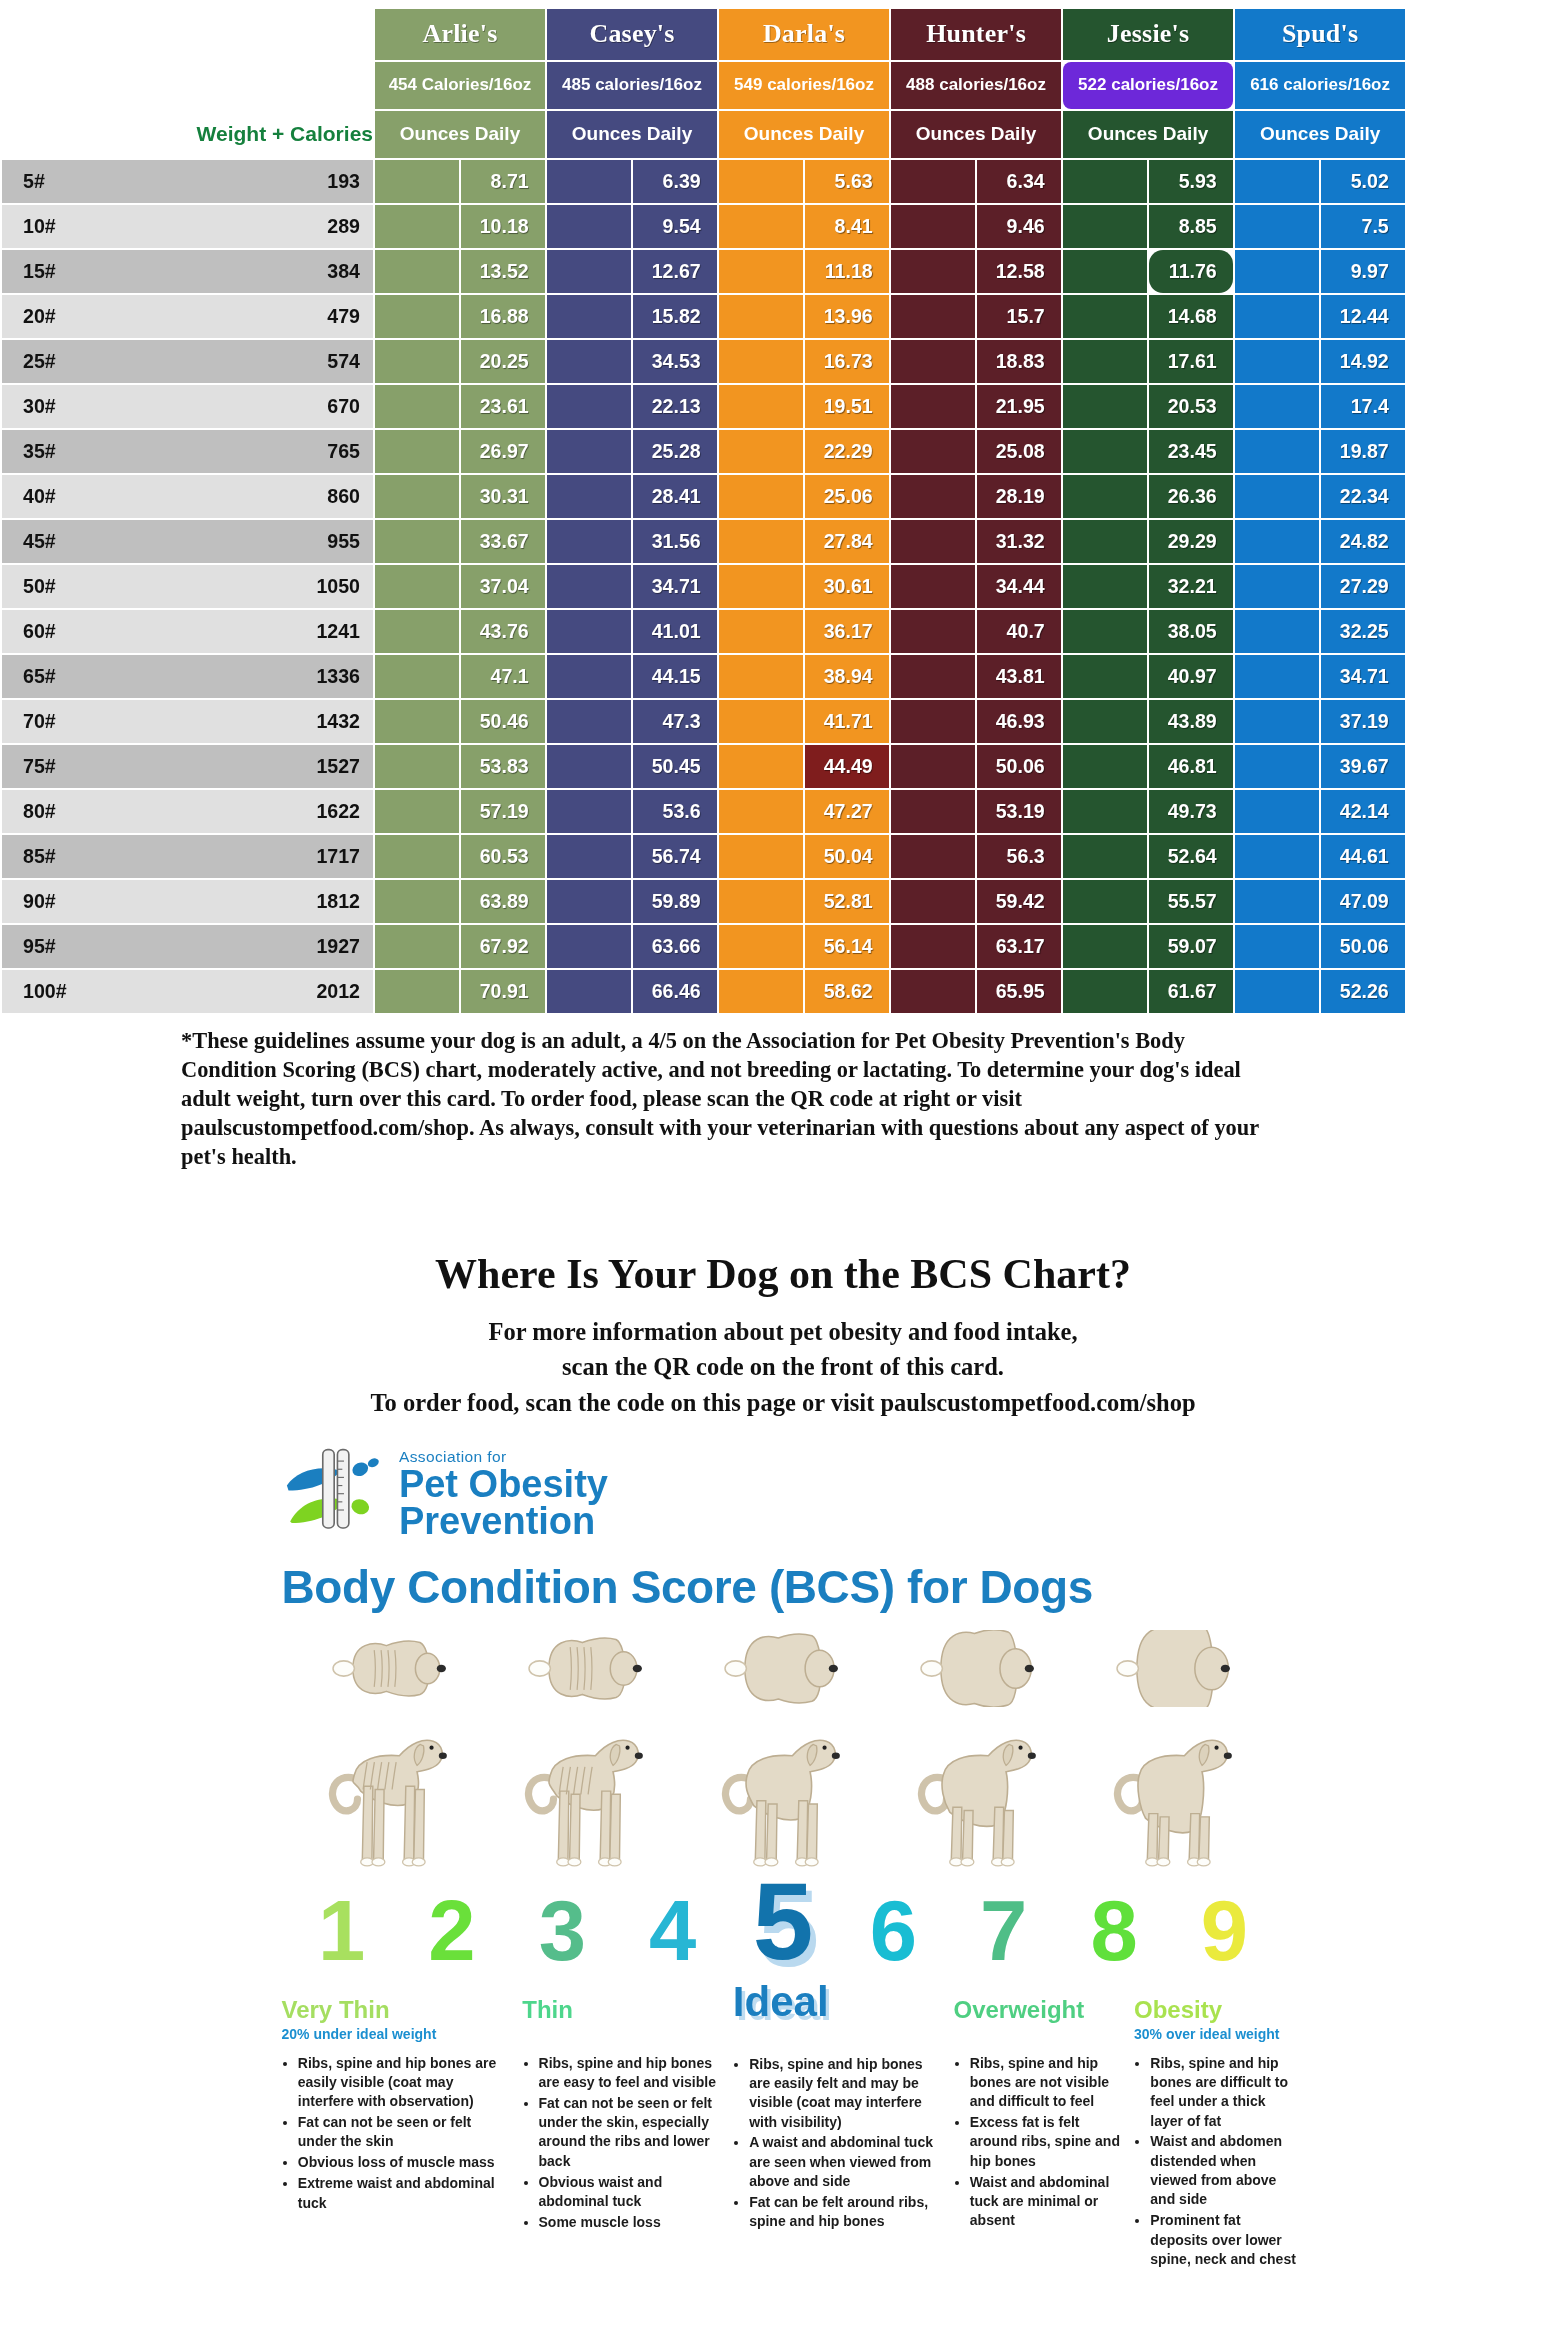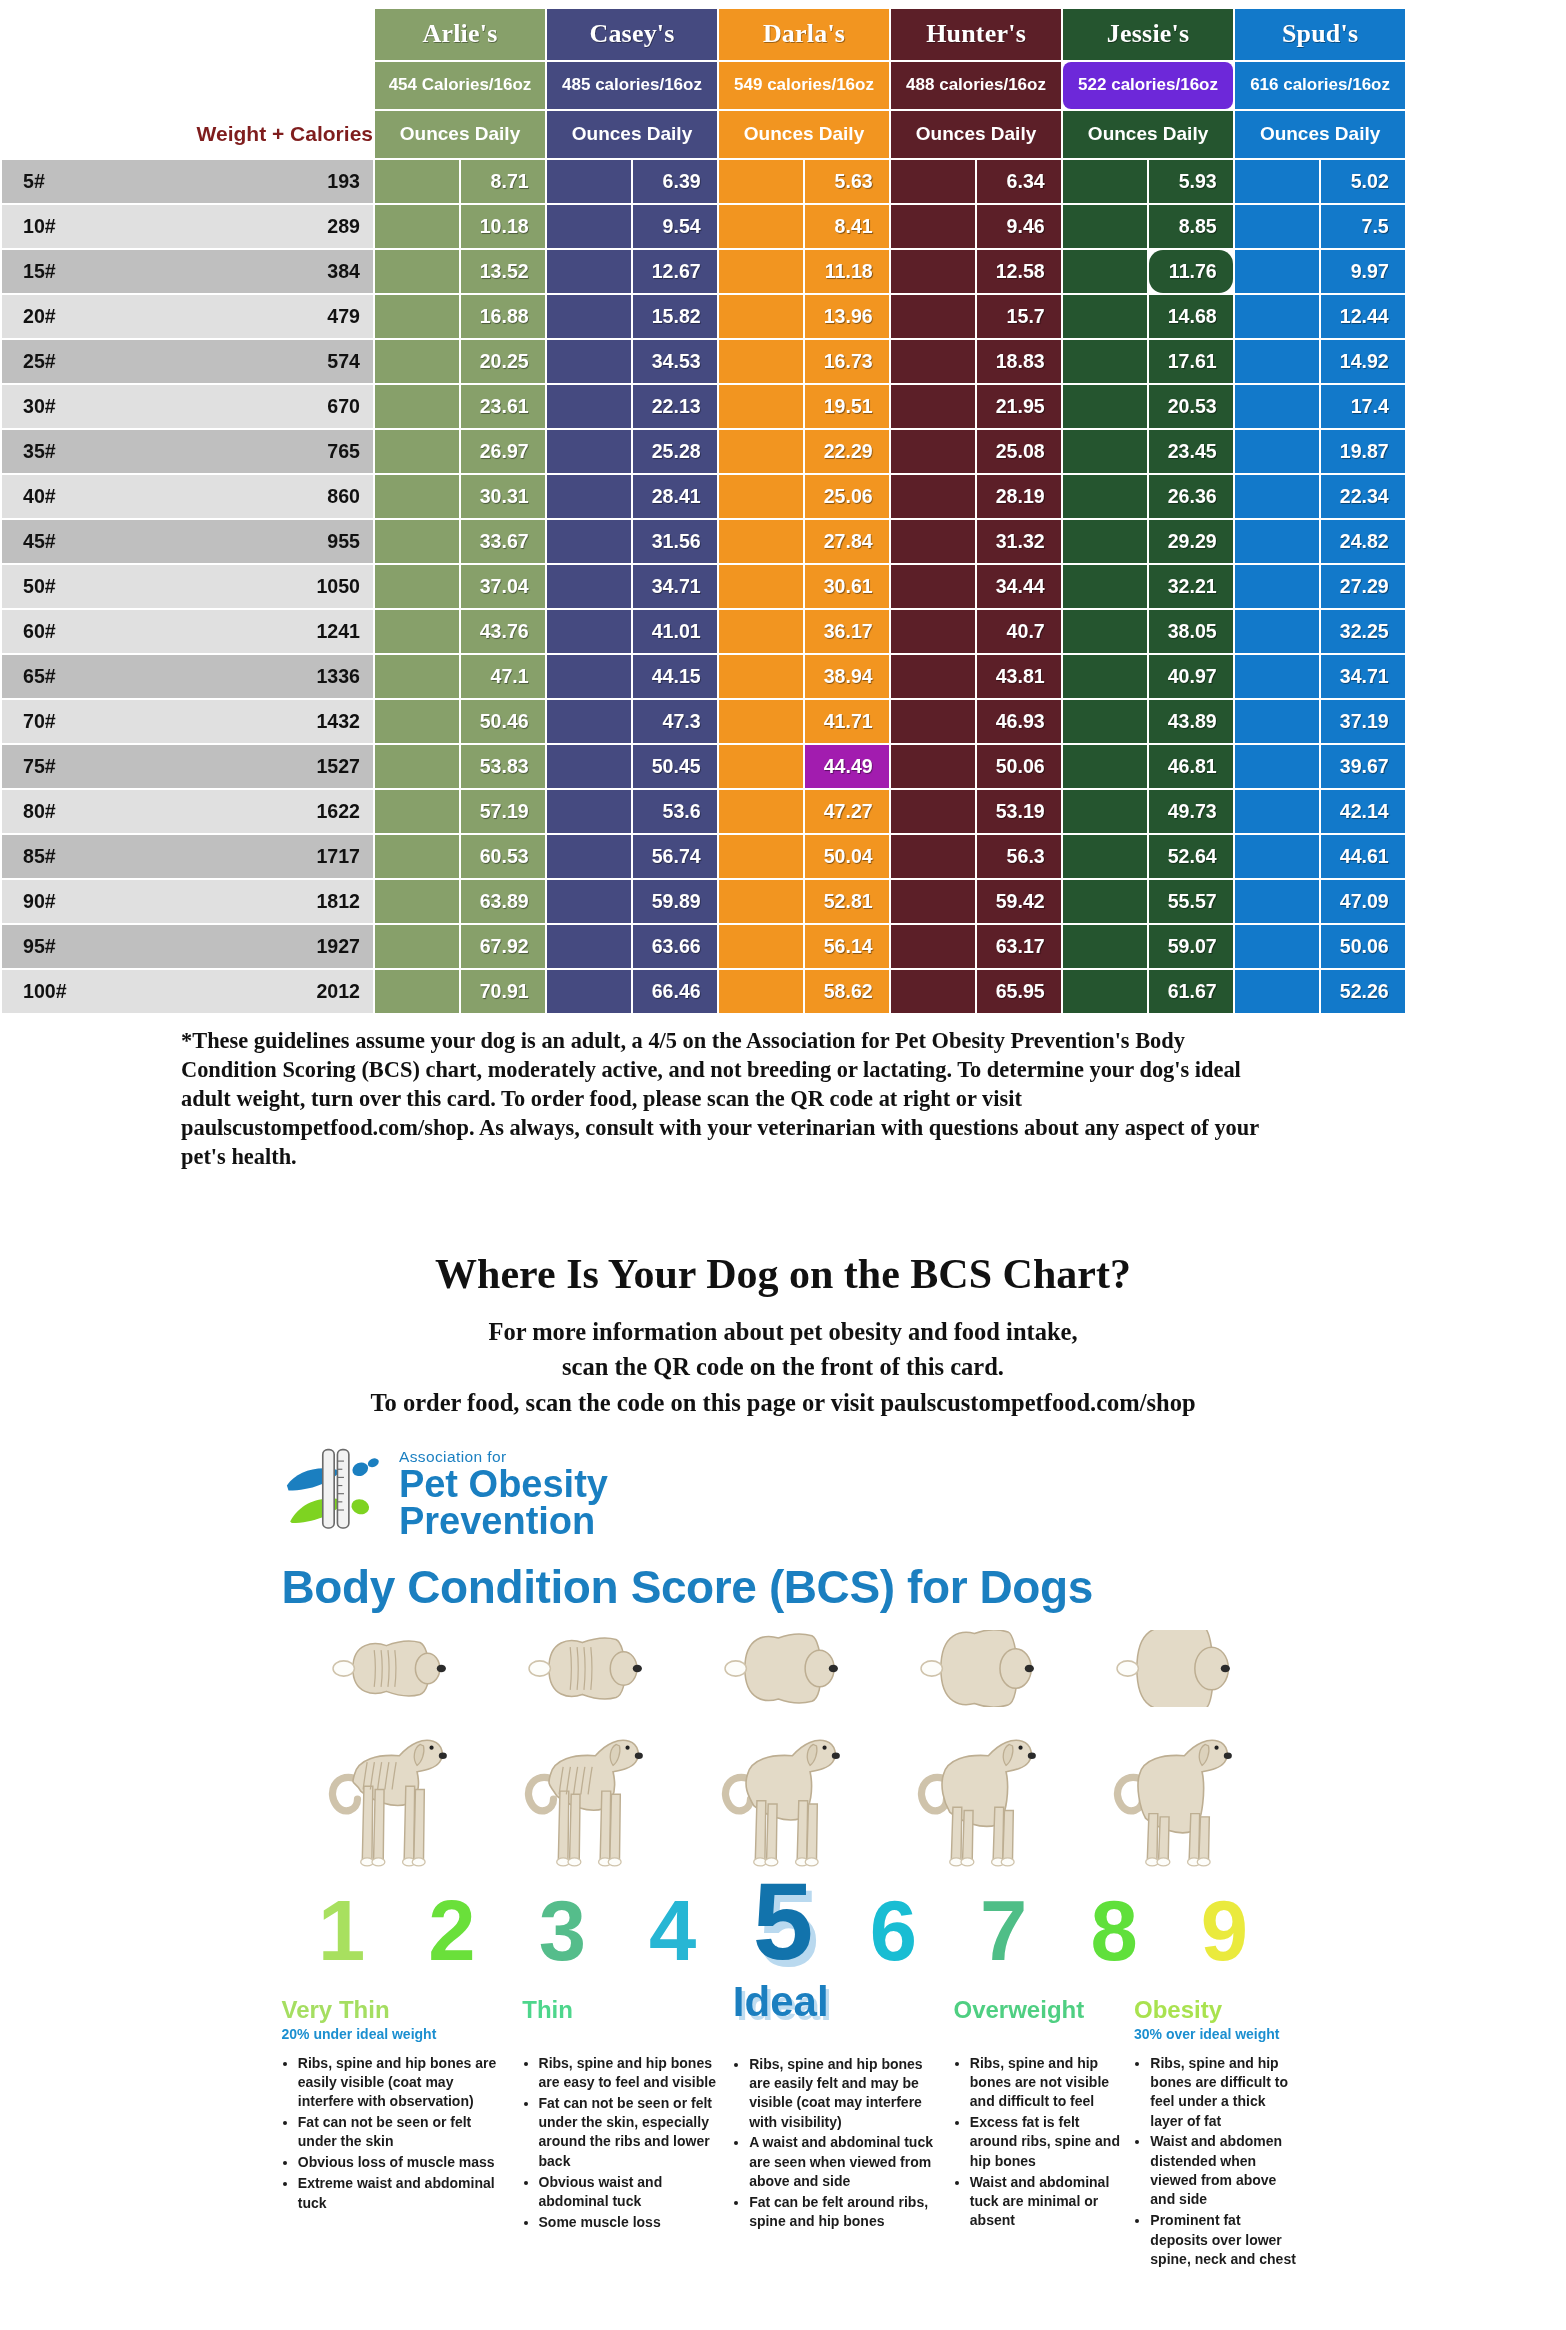--- a/index.html
+++ b/index.html
@@ -51,21 +51,21 @@
     height:47px;
     vertical-align:middle;
   }
   .corner-blank { background:#ffffff; }
   .wc-label {
     text-align:right;
     padding-right:13px;
     font-family:"Liberation Sans", sans-serif;
     font-weight:bold;
     font-size:21px;
-    color:#7f1d1d;
+    color:#15803d;
     vertical-align:middle;
   }
   .rowhead {
     vertical-align:middle;
     height:43px;
     font-family:"Liberation Sans", sans-serif;
     font-weight:bold;
     font-size:19.6px;
     color:#111;
     position:relative;
@@ -469,21 +469,21 @@
           <tr>
             <td class="rowhead grayA">
               <span class="lb">75#</span>
               <span class="kc">1527</span>
             </td>
             <td class="pad" style="background: rgb(135, 160, 106);"></td>
             <td class="val" style="background: rgb(135, 160, 106);">53.83</td>
             <td class="pad" style="background: rgb(69, 74, 128);"></td>
             <td class="val" style="background: rgb(69, 74, 128);">50.45</td>
             <td class="pad" style="background: rgb(242, 149, 32);"></td>
-            <td class="val" style="background: #a21caf;">44.49</td>
+            <td class="val" style="background: #7f1d1d;">44.49</td>
             <td class="pad" style="background: rgb(92, 31, 40);"></td>
             <td class="val" style="background: rgb(92, 31, 40);">50.06</td>
             <td class="pad" style="background: rgb(37, 85, 47);"></td>
             <td class="val" style="background: rgb(37, 85, 47);">46.81</td>
             <td class="pad" style="background: rgb(18, 121, 202);"></td>
             <td class="val" style="background: rgb(18, 121, 202);">39.67</td>
           </tr>
           <tr>
             <td class="rowhead grayB">
               <span class="lb">80#</span>

